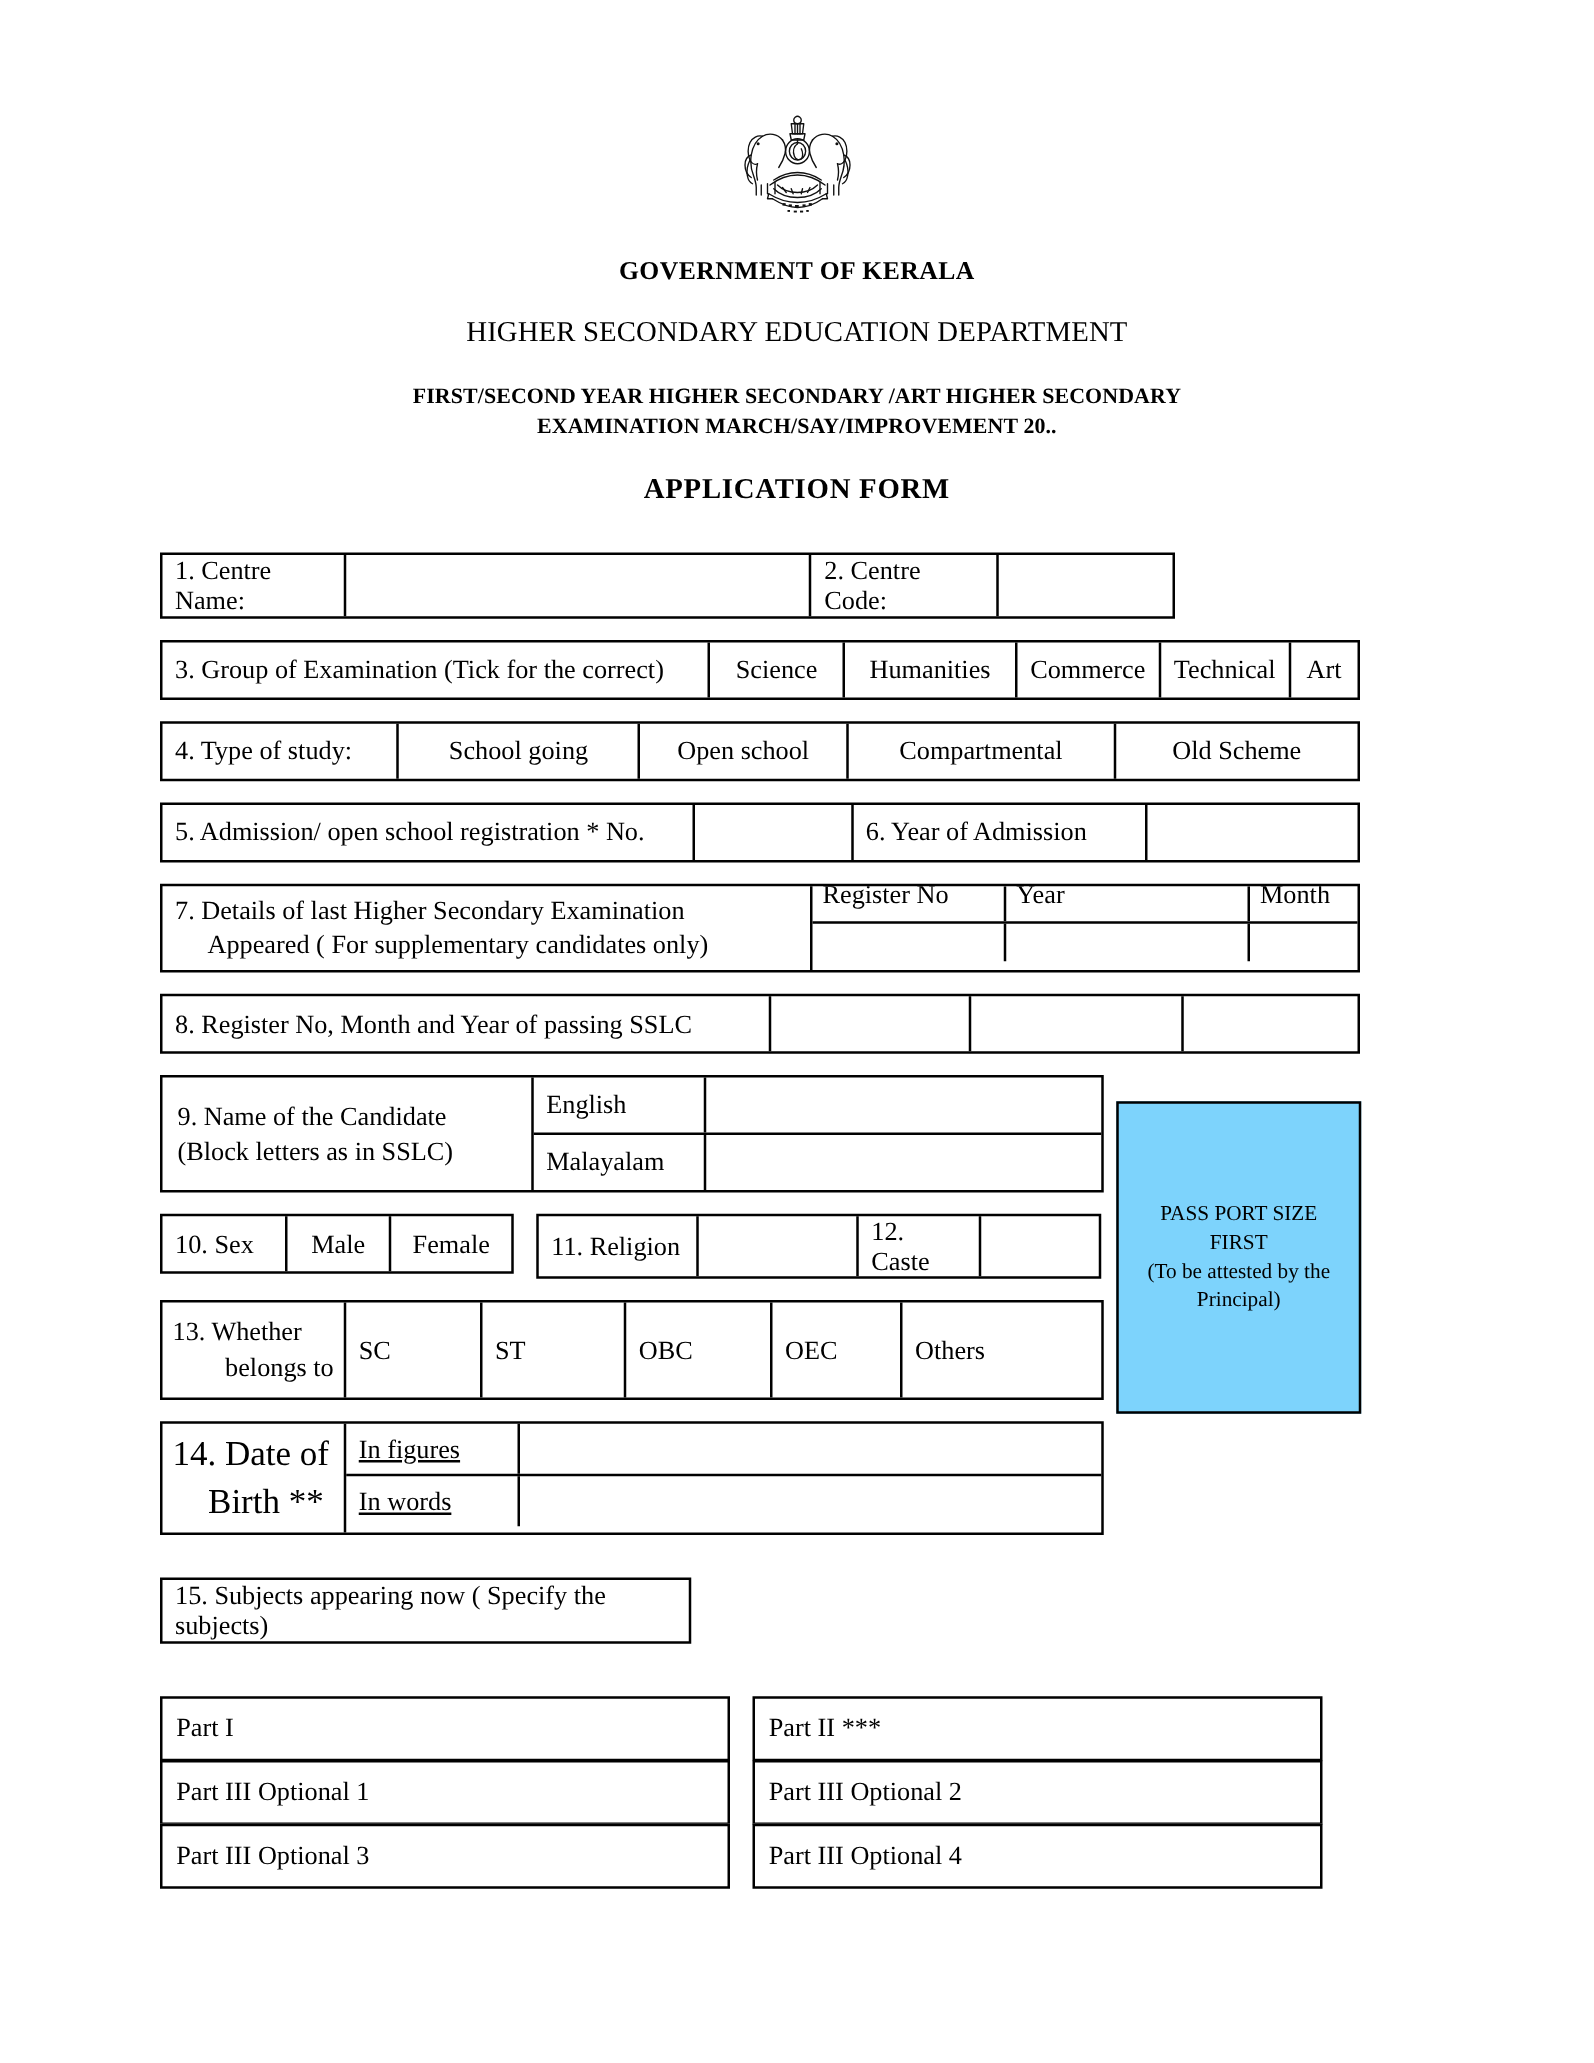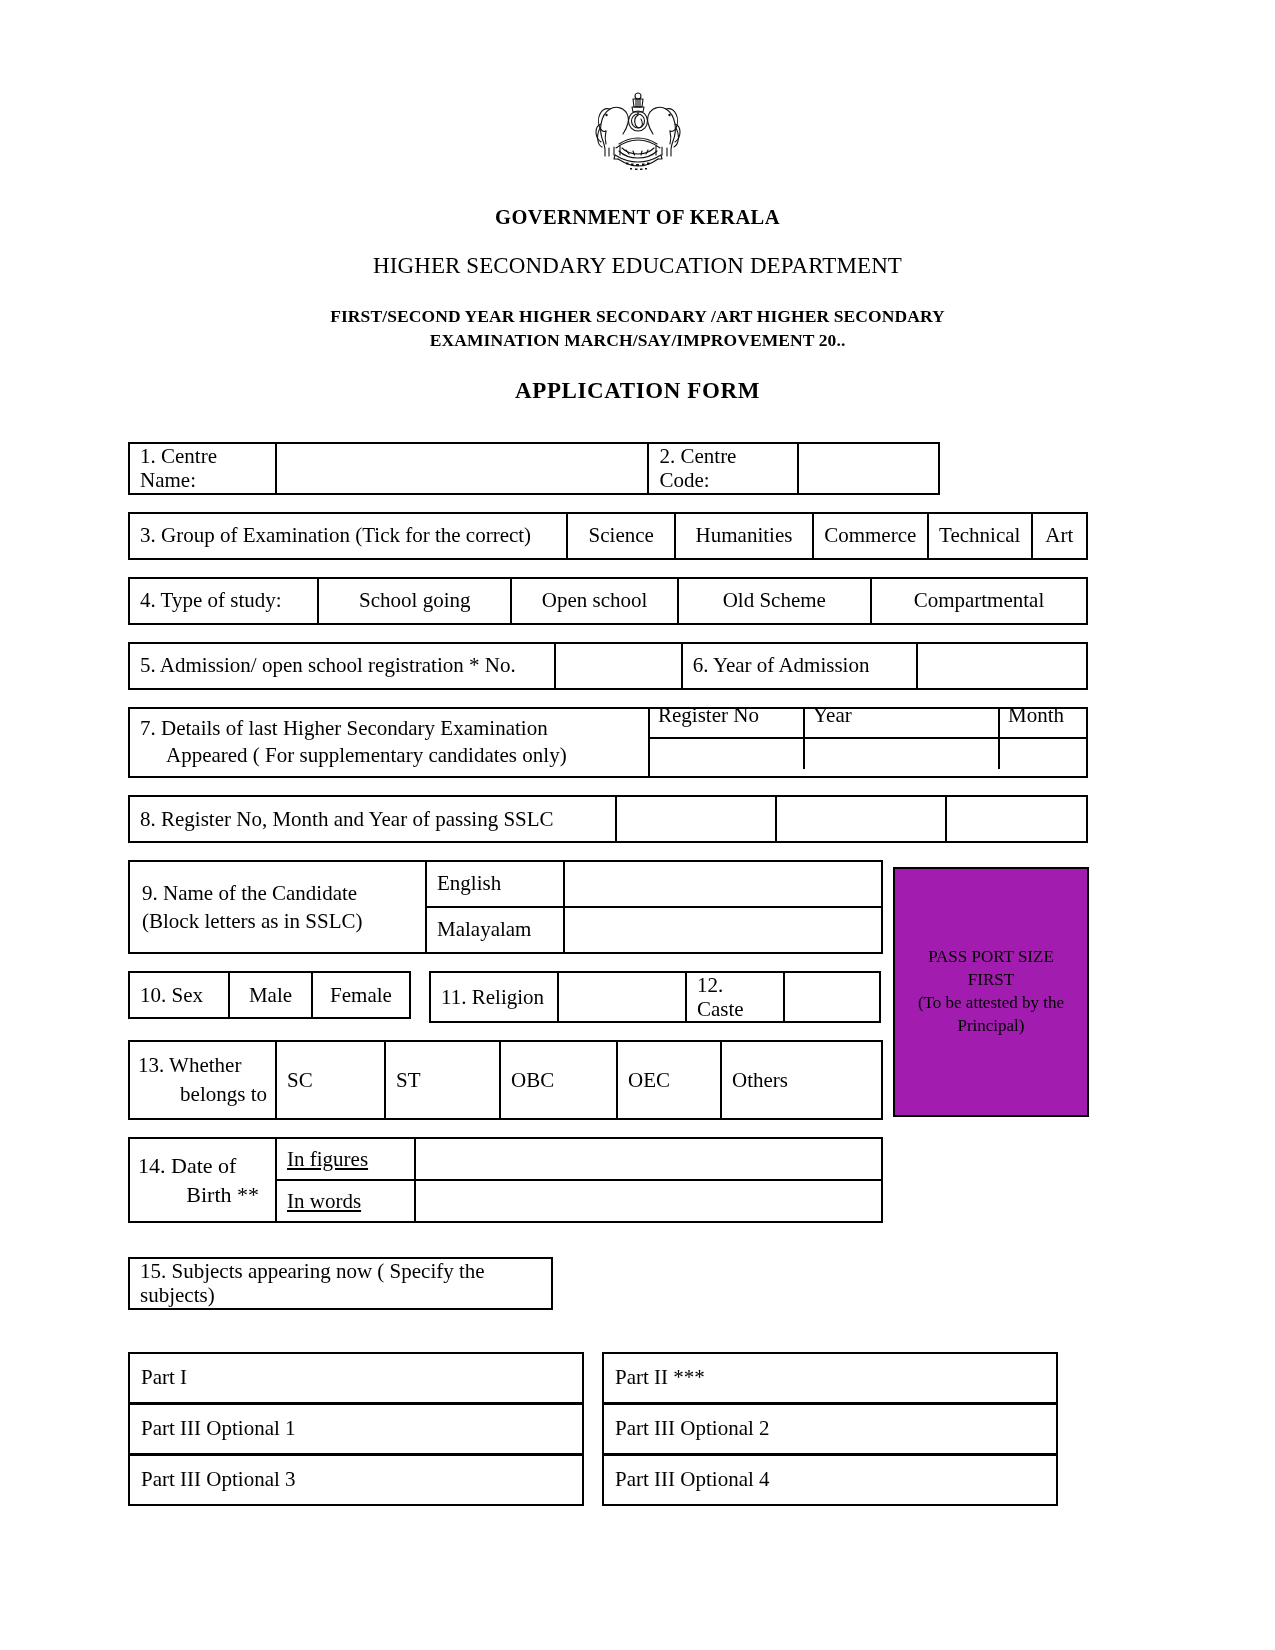--- a/index.html
+++ b/index.html
@@ -247,21 +247,21 @@
 
   
   .r14 { width: 755px; }
   .r14 .c-lbl {
     width: 147px;
     border-right: 2px solid #000;
     display: flex;
     flex-direction: column;
     justify-content: center;
     padding: 6px 8px;
-    font-size: 22px;
+    font-size: 28px;
     line-height: 1.34;
     box-sizing: border-box;
   }
   .r14 .c-lbl .ln2 { align-self: flex-end; padding-right: 8px;}
   .r14 .sub { flex: 1; display: flex; flex-direction: column; text-decoration: underline; }
   .r14 .sub-row { display: flex; height: 40px; }
   .r14 .sub-row.first { border-bottom: 2px solid #000; }
   .r14 .sub-lbl {
     width: 139px;
     border-right: 2px solid #000;
@@ -273,33 +273,33 @@
   .r14 .sub-val { flex: 1; }
 
   
   .r15 { width: 425px; margin-top: 34px; margin-bottom: 0; }
   .r15 .c-lbl { width: 100%; }
 
   
   .photo-box {
     position: absolute;
     left: 893px;
-    top: 425px;
+    top: 439px;
     width: 196px;
     height: 250px;
     border: 2px solid #000;
     box-sizing: border-box;
     display: flex;
     flex-direction: column;
     align-items: center;
     justify-content: center;
     text-align: center;
     font-size: 17px;
     line-height: 1.35;
-    background: #a21caf;
+    background: #7dd3fc;
   }
 
   
   .parts {
     margin-top: 42px;
     display: flex;
     gap: 18px;
   }
   .parts-col { width: 456px; }
   .part-cell {
@@ -412,22 +412,22 @@
       <div class="cell c-hum">Humanities</div>
       <div class="cell c-com">Commerce</div>
       <div class="cell c-tec">Technical</div>
       <div class="cell c-art">Art</div>
     </div>
 
     <div class="row r4">
       <div class="cell c-lbl">4.  Type of study:</div>
       <div class="cell c-a">School going</div>
       <div class="cell c-b">Open school</div>
+      <div class="cell c-c">Compartmental</div>
       <div class="cell c-d">Old Scheme</div>
-      <div class="cell c-c">Compartmental</div>
     </div>
 
     <div class="row r5">
       <div class="cell c-lbl">5.  Admission/ open school registration * No.</div>
       <div class="cell c-v1 blank"></div>
       <div class="cell c-lbl2">6.  Year of Admission</div>
       <div class="cell c-v2 blank"></div>
     </div>
 
     <div class="row r7">

